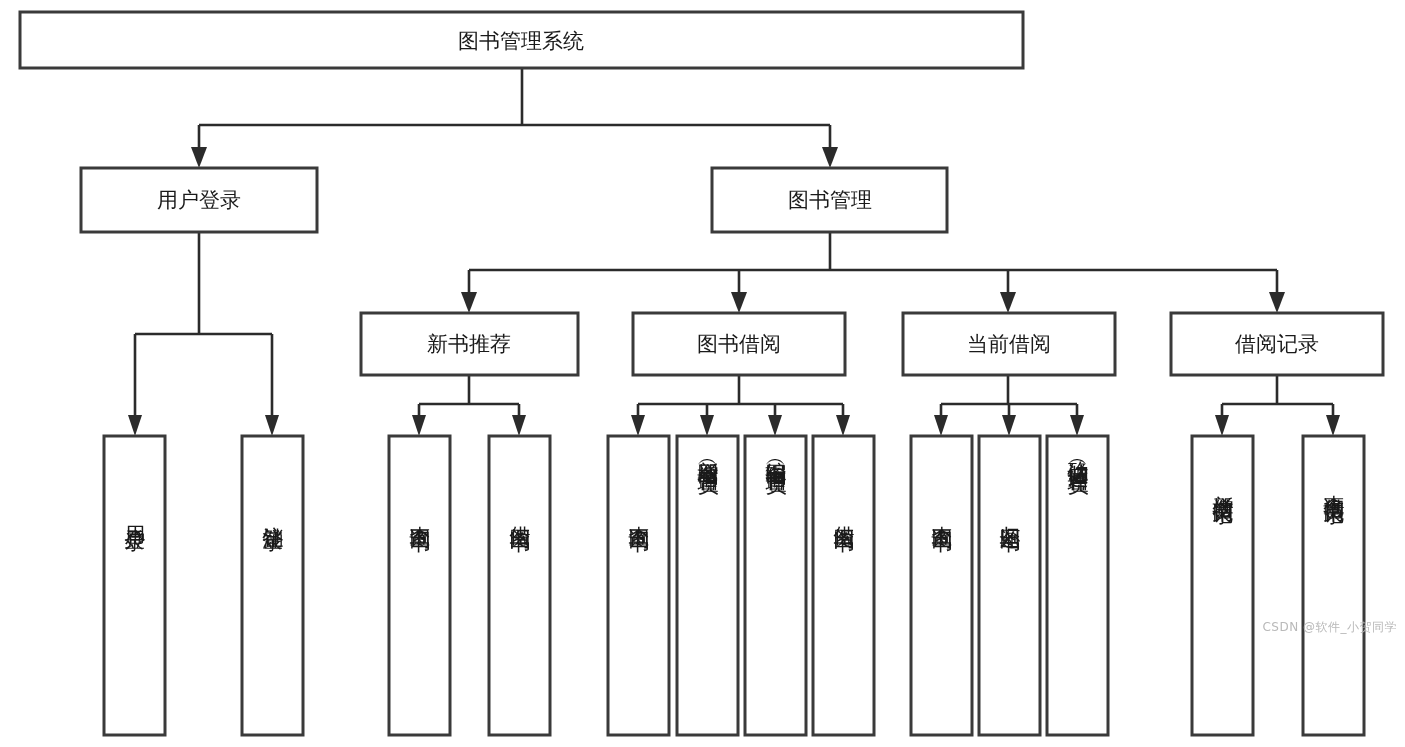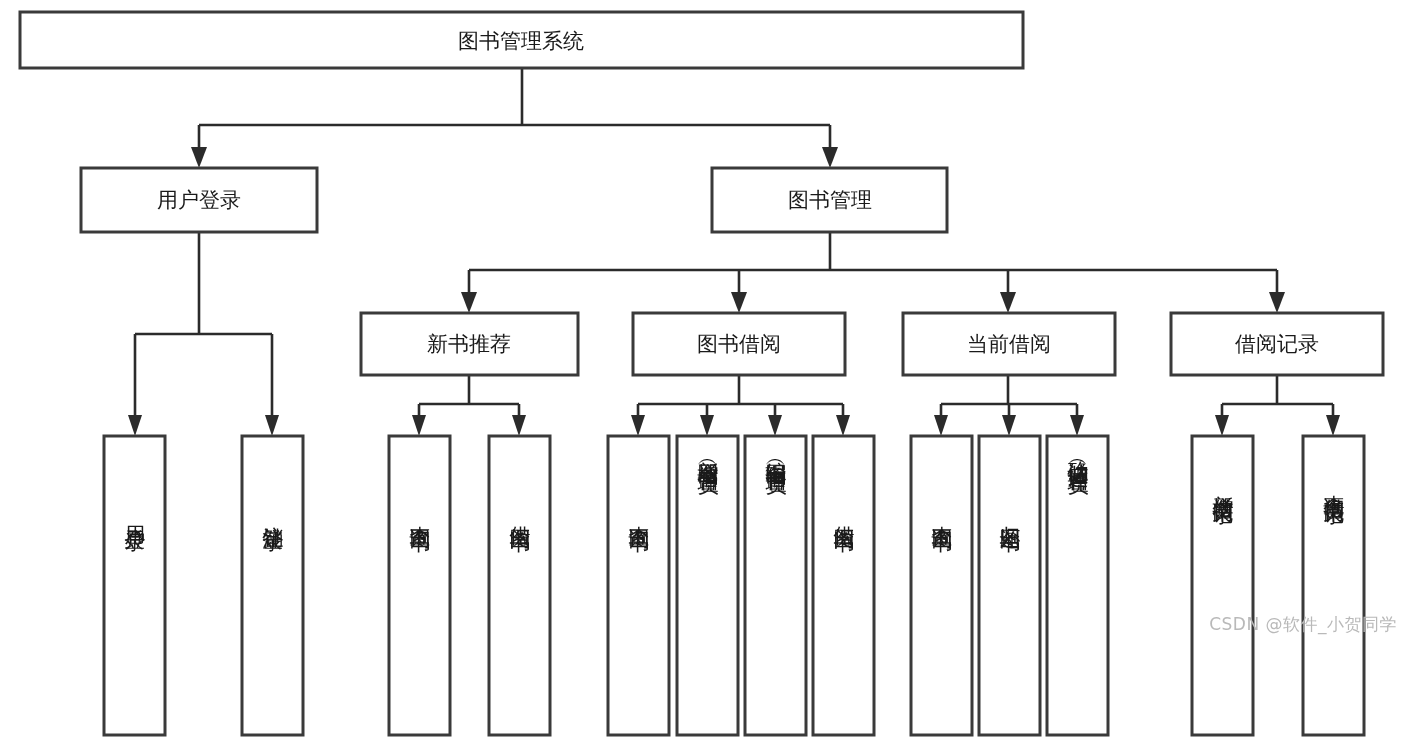--- a/index.html
+++ b/index.html
@@ -68,21 +68,21 @@
     color: #1a1a1a;
     letter-spacing: 2px;
     white-space: nowrap;
     text-align: center;
   }
   .watermark {
     position: absolute;
     right: 8px;
     bottom: 4px;
     font-family: "DejaVu Sans", "Liberation Sans", sans-serif;
-    font-size: 17px;
+    font-size: 12px;
     color: #b9b9b9;
     letter-spacing: 0.5px;
     white-space: nowrap;
   }
 </style>
 </head>
 <body>
 
 <div id="diagram-root">
 

